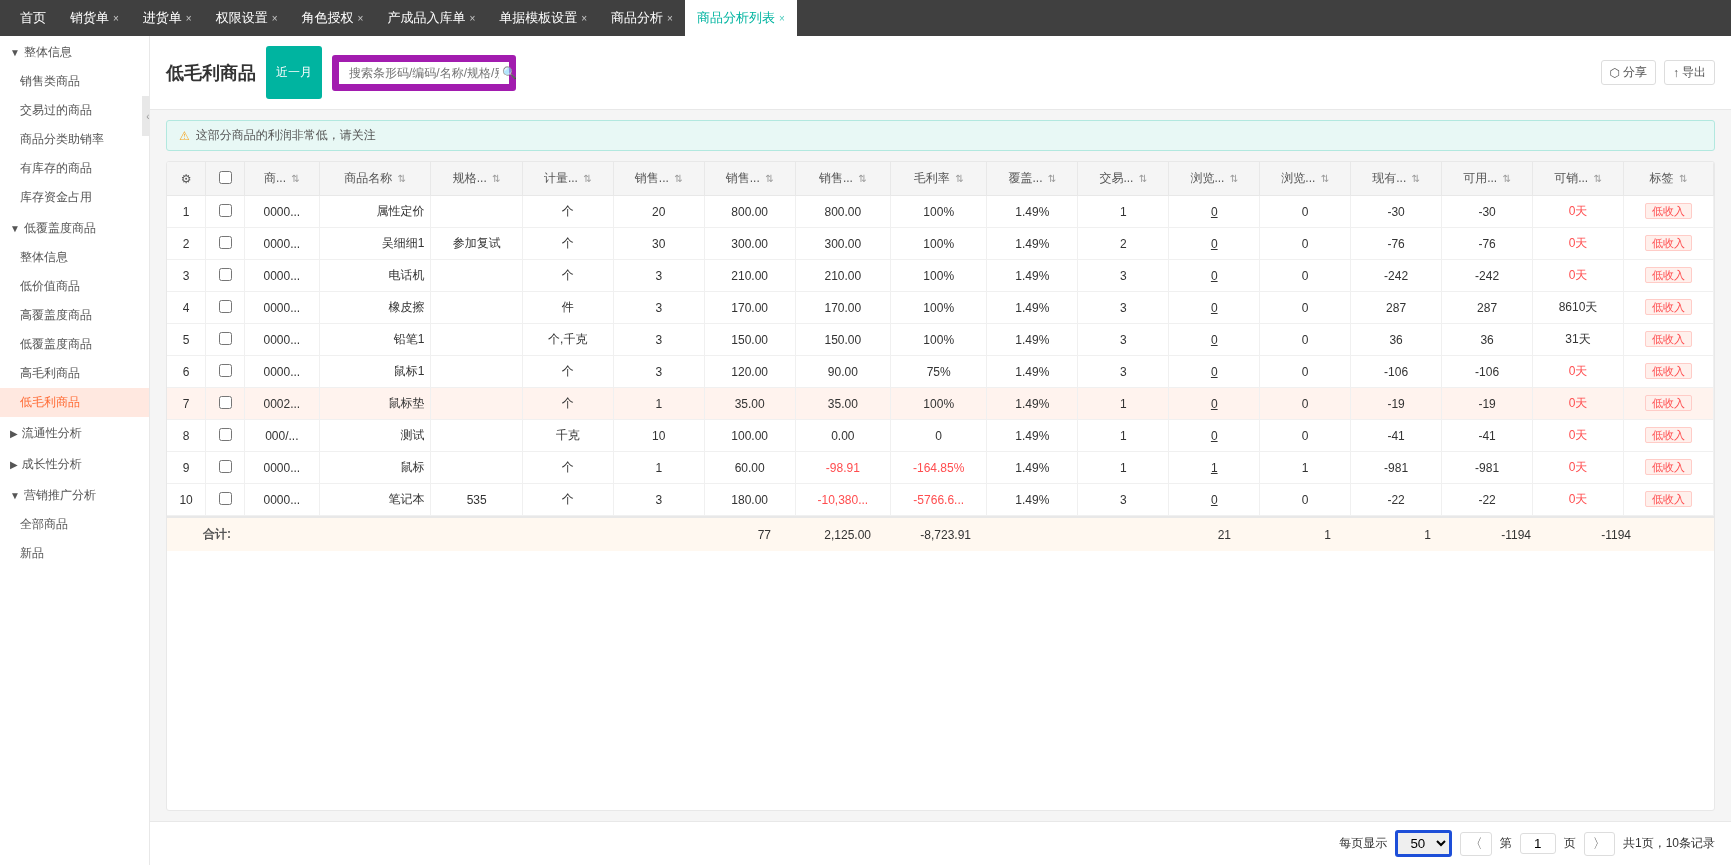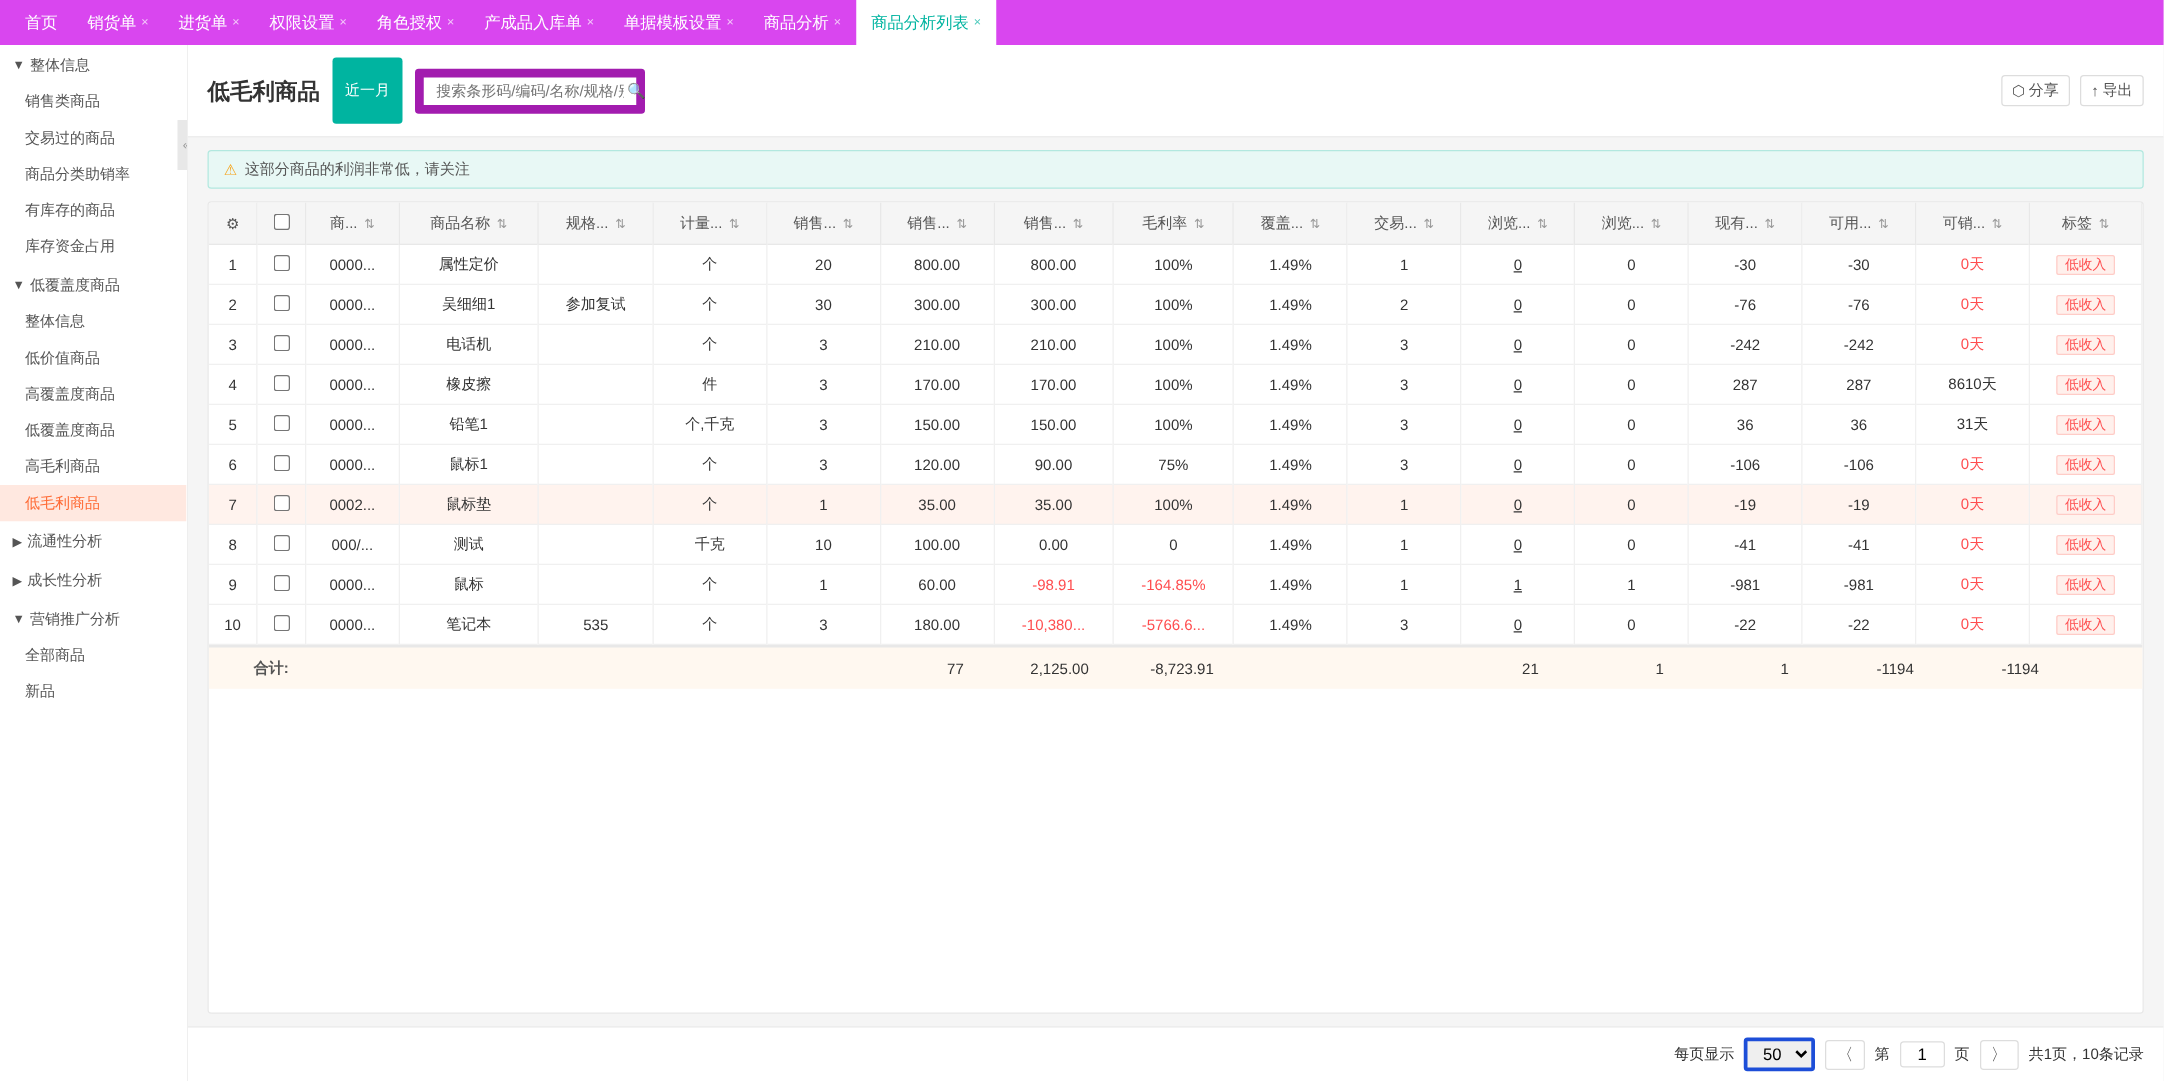--- a/index.html
+++ b/index.html
@@ -1,20 +1,20 @@
 <!DOCTYPE html>
 <html><head>
   <meta charset="utf-8">
   <style>
     * { box-sizing: border-box; margin: 0; padding: 0; }
     body { font-family: "Microsoft YaHei", "PingFang SC", sans-serif; font-size: 12px; background: #f5f5f5; color: #333; }
 
     
     .top-nav {
-      background: #d946ef;
+      background: #404040;
       display: flex;
       align-items: center;
       height: 36px;
       padding: 0 8px;
     }
     .top-nav .nav-item {
       color: #fff;
       padding: 0 12px;
       height: 36px;
       display: flex;
@@ -187,21 +187,21 @@
       background: #fff0ec;
       color: #ff4d4f;
       border: 1px solid #ffccc7;
       padding: 1px 6px;
       border-radius: 2px;
       font-size: 11px;
       text-align: center;
     }
     .underline-link { text-decoration: underline; cursor: pointer; }
     .red-text { color: #ff4d4f; }
-    .text-left { text-align: center; }
+    .text-left { text-align: right; }
 
     
     .table-footer {
       background: #fff8f0;
       border-top: 2px solid #e8e8e8;
       display: flex;
       align-items: center;
       padding: 8px 16px;
       font-size: 12px;
       gap: 20px;

